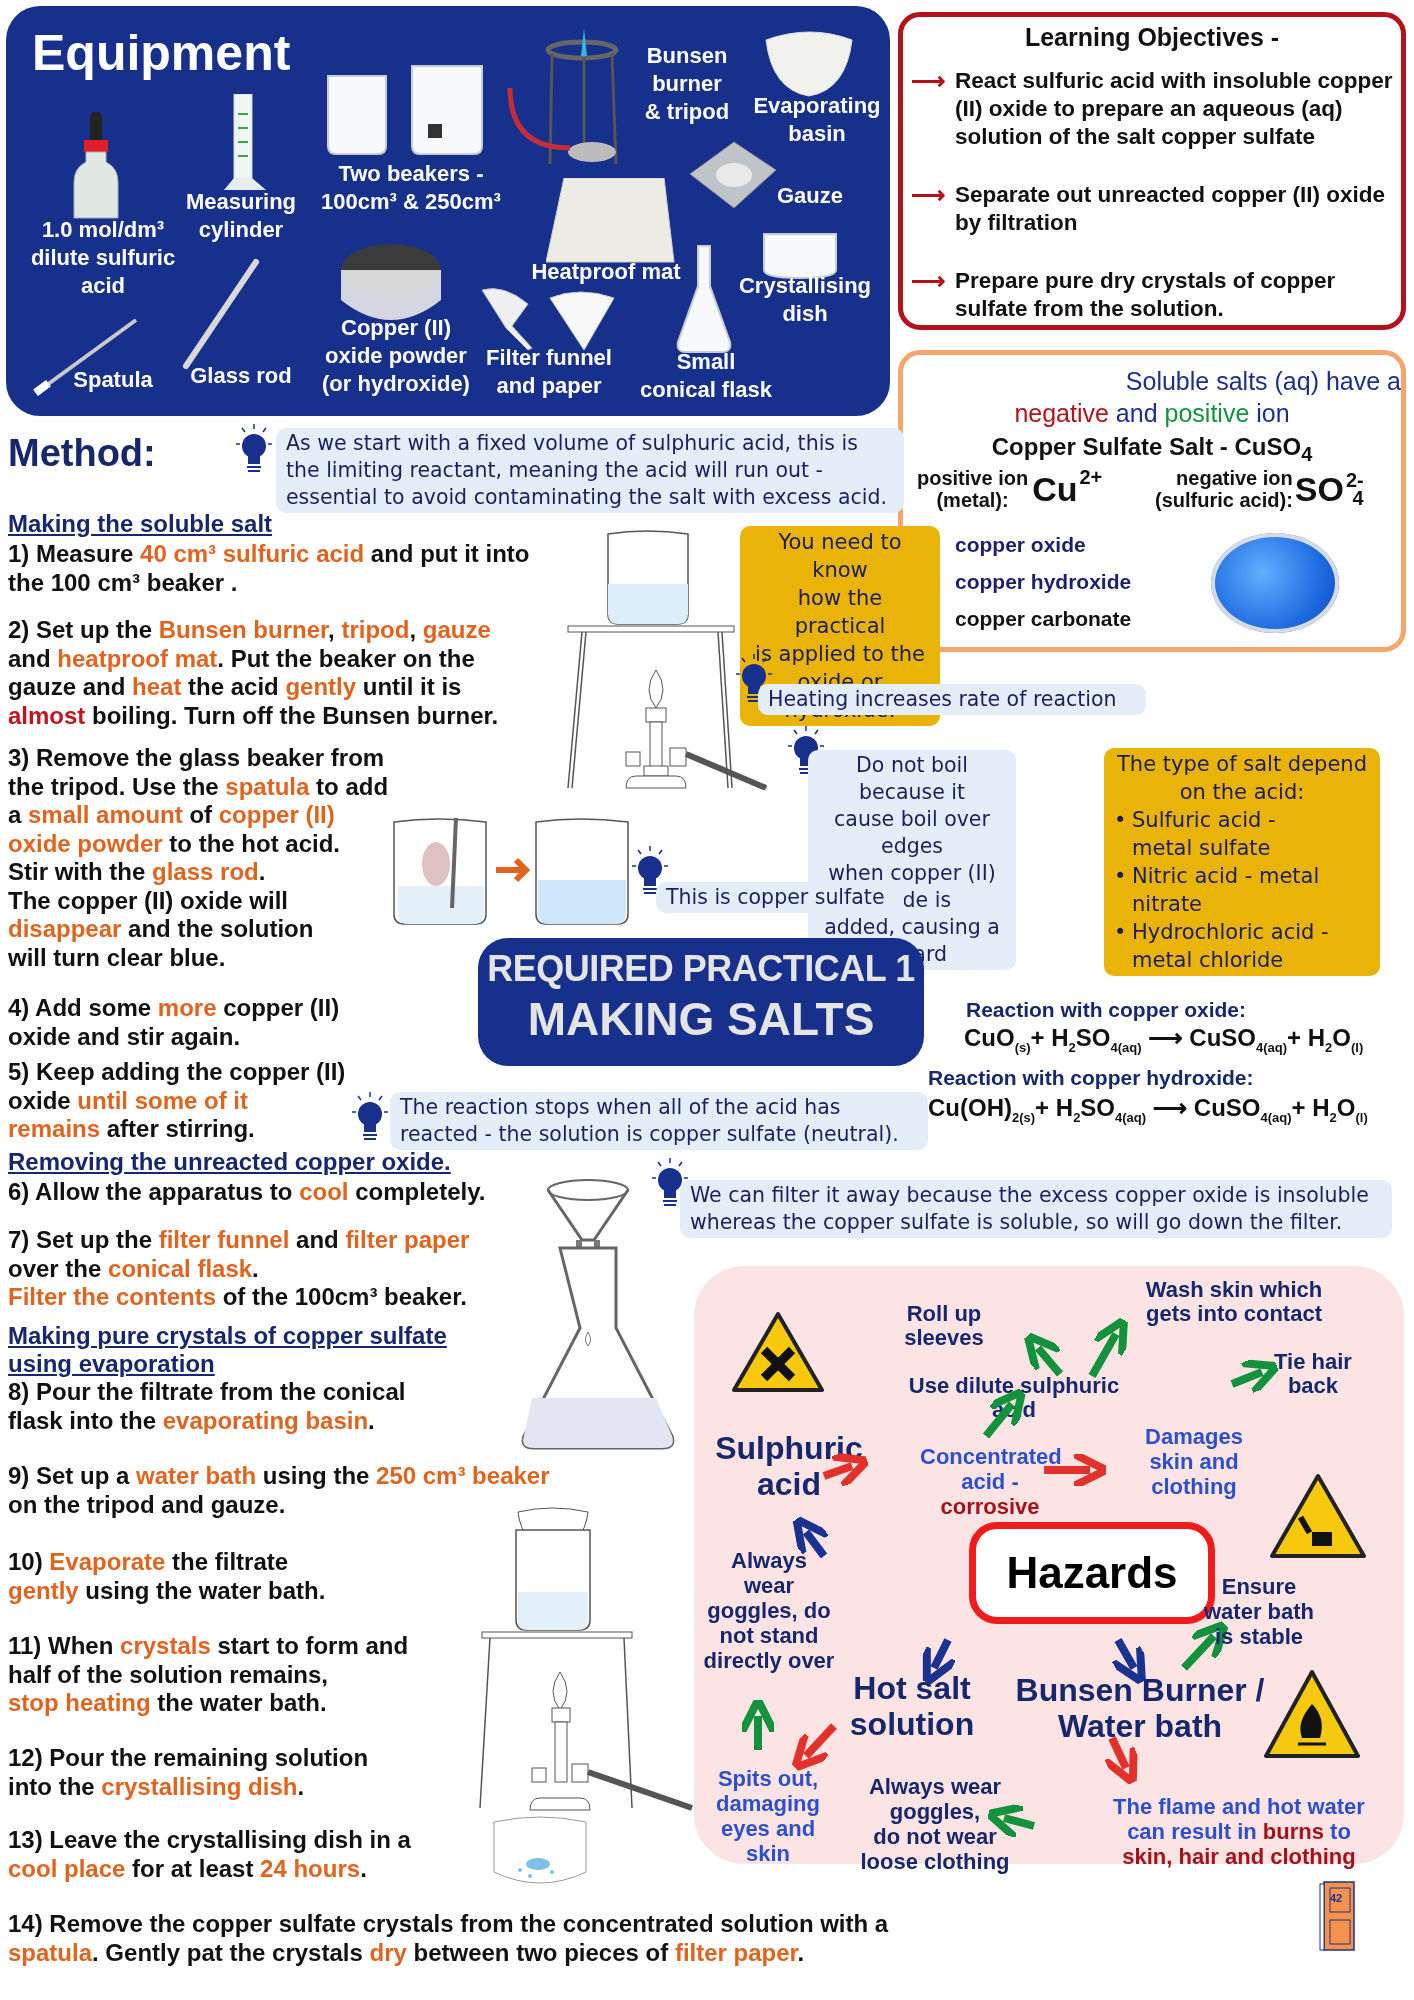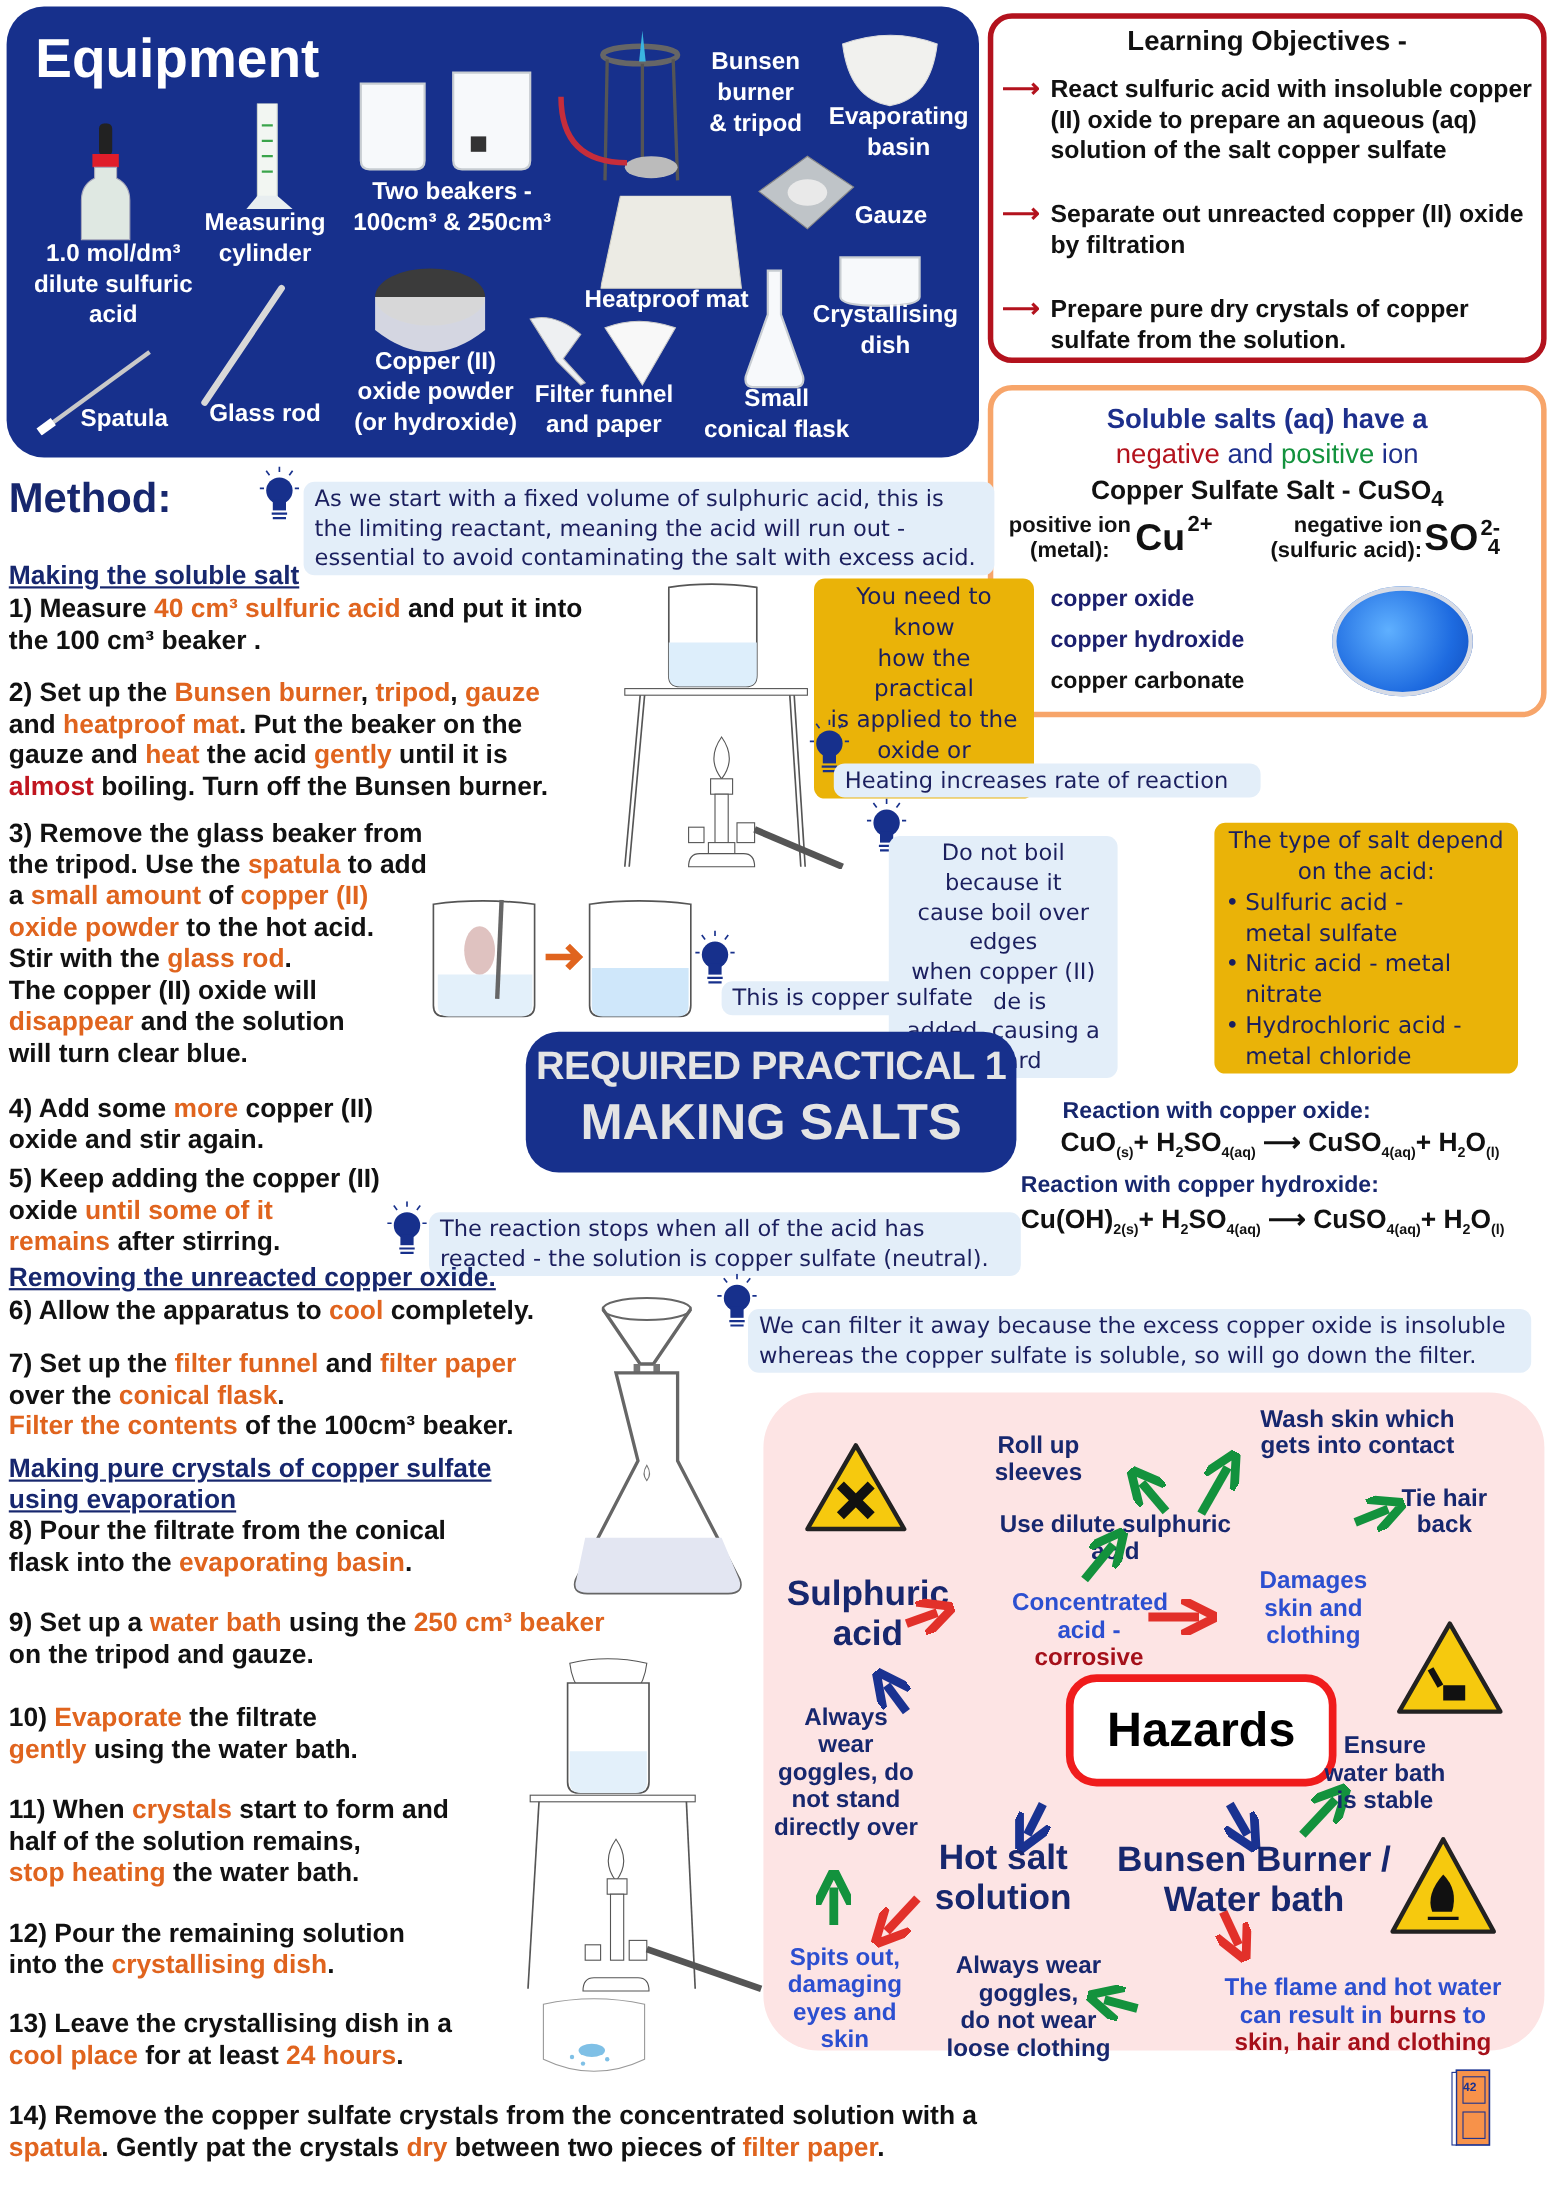--- a/index.html
+++ b/index.html
@@ -16,31 +16,31 @@
   .eq-img { position: absolute; }
 
   
   #lo { left: 898px; top: 12px; width: 508px; height: 318px; border: 5px solid #b3121d; border-radius: 22px; background: #fff; }
   #lo .h { position: absolute; left: 0; right: 0; top: 6px; text-align: center; font-size: 25px; font-weight: bold; }
   #lo .item { position: absolute; left: 52px; right: 6px; font-size: 22.5px; font-weight: bold; line-height: 28px; }
   #lo .arrow { position: absolute; left: -44px; top: 0; color: #b3121d; font-size: 24px; }
 
   
   #sol { left: 898px; top: 350px; width: 508px; height: 302px; border: 5px solid #f7a56a; border-radius: 22px; background: #fff; }
-  #sol .l1 { position: absolute; left: 0; right: 0; top: 12px; text-align: center; font-size: 25px; font-weight: bold; color: #1d2f8c; }
+  #sol .l1 { position: absolute; left: 0; right: 0; top: 12px; text-align: right; font-size: 25px; font-weight: normal; color: #1d2f8c; }
   #sol .l2 { position: absolute; left: 0; right: 0; top: 44px; text-align: center; font-size: 25px; font-weight: normal; color: #1d2f8c; }
   #sol .l3 { position: absolute; left: 0; right: 0; top: 78px; text-align: center; font-size: 24px; font-weight: bold; }
   .pos-ion { position: absolute; left: 14px; top: 112px; font-size: 20px; font-weight: bold; line-height: 22px; text-align: center; }
   .big-ion { font-size: 34px; font-weight: bold; }
   .neg-ion { position: absolute; left: 252px; top: 112px; font-size: 20px; font-weight: bold; line-height: 22px; text-align: right; }
   .cu-list { position: absolute; left: 52px; font-size: 21px; font-weight: bold; color: #1b1f6e; }
   .crystal { position: absolute; left: 310px; top: 182px; width: 128px; height: 100px; border-radius: 50%; background: radial-gradient(circle at 40% 40%, #5fb0ff, #1e6be0 60%, #0d47b6); box-shadow: inset 0 0 0 4px #d6dbe6; }
 
   
-  .tip { position: absolute; background: #e3eef9; border-radius: 10px; color: #1b1f5e; font-size: 20.5px; line-height: 27px; padding: 2px 10px; font-family: "DejaVu Sans", sans-serif; margin-top: 10px; }
+  .tip { position: absolute; background: #e3eef9; border-radius: 10px; color: #1b1f5e; font-size: 20.5px; line-height: 27px; padding: 2px 10px; font-family: "DejaVu Sans", sans-serif; }
   .peach { position: absolute; background: #eab308; border-radius: 10px; color: #1b1f5e; font-size: 21px; line-height: 28px; padding: 2px 10px; font-family: "DejaVu Sans", sans-serif; }
   .bulb { position: absolute; width: 36px; height: 52px; }
 
   
   .method-h { left: 8px; top: 432px; font-size: 38px; font-weight: bold; color: #17276e; }
   .sub { font-size: 24px; font-weight: bold; color: #17276e; text-decoration: underline; }
   .step { font-size: 24px; font-weight: bold; line-height: 28.5px; color: #111; }
 
   
   #banner { left: 478px; top: 938px; width: 446px; height: 128px; background: #17308c; border-radius: 30px; text-align: center; color: #e4e4e4; font-weight: bold; }

